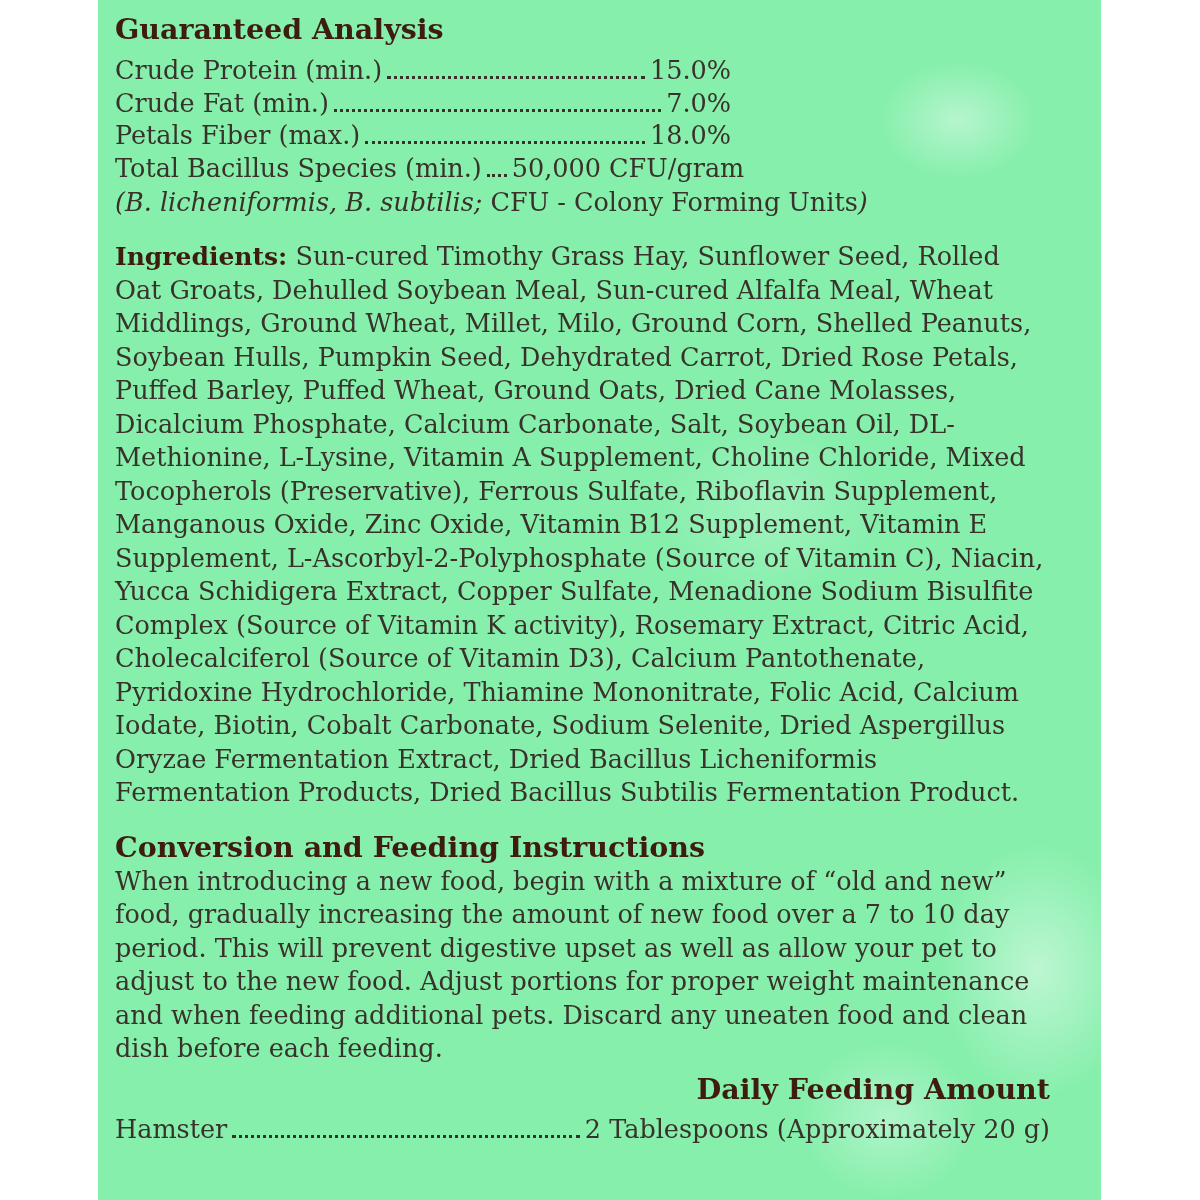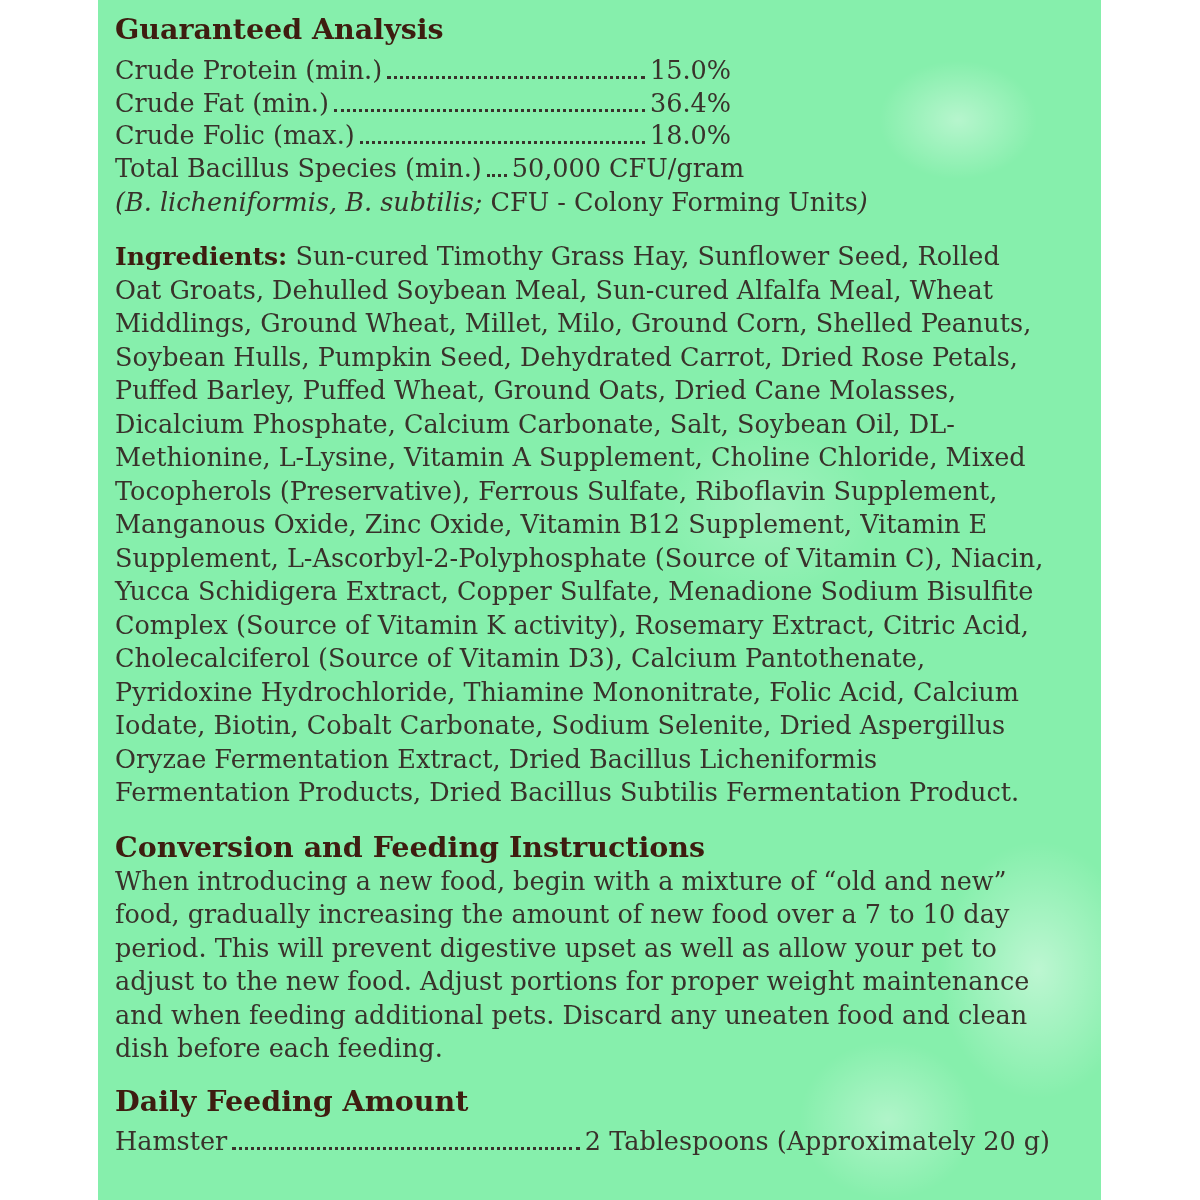--- a/index.html
+++ b/index.html
@@ -81,21 +81,21 @@
   .ingredients { margin-top: 22px; }
   .inline-label {
     font-weight: bold;
     color: #3e1d10;
     font-size: 25px;
   }
 
   .conv-title { margin-top: 21px; }
   .conv-para { margin-top: 2px; }
 
-  .daily-title { margin-top: 19px; }
+  .daily-title { margin-top: 7px; text-align: right; }
   .daily-row {
     margin-top: 8px;
     width: 935px;
   }
 </style>
 </head>
 <body>
 
 <div class="page">
   <div class="panel">
@@ -110,24 +110,24 @@
 
       <div class="ga-table">
         <div class="dot-row">
           <span>Crude Protein (min.)</span>
           <span class="dots"></span>
           <span>15.0%</span>
         </div>
         <div class="dot-row">
           <span>Crude Fat (min.)</span>
           <span class="dots"></span>
-          <span>36.4%</span>
+          <span>7.0%</span>
         </div>
         <div class="dot-row">
-          <span>Crude Folic (max.)</span>
+          <span>Petals Fiber (max.)</span>
           <span class="dots"></span>
           <span>18.0%</span>
         </div>
         <div class="dot-row">
           <span>Total Bacillus Species (min.)</span>
           <span class="dots"></span>
           <span>50,000 CFU/gram</span>
         </div>
       </div>
 

